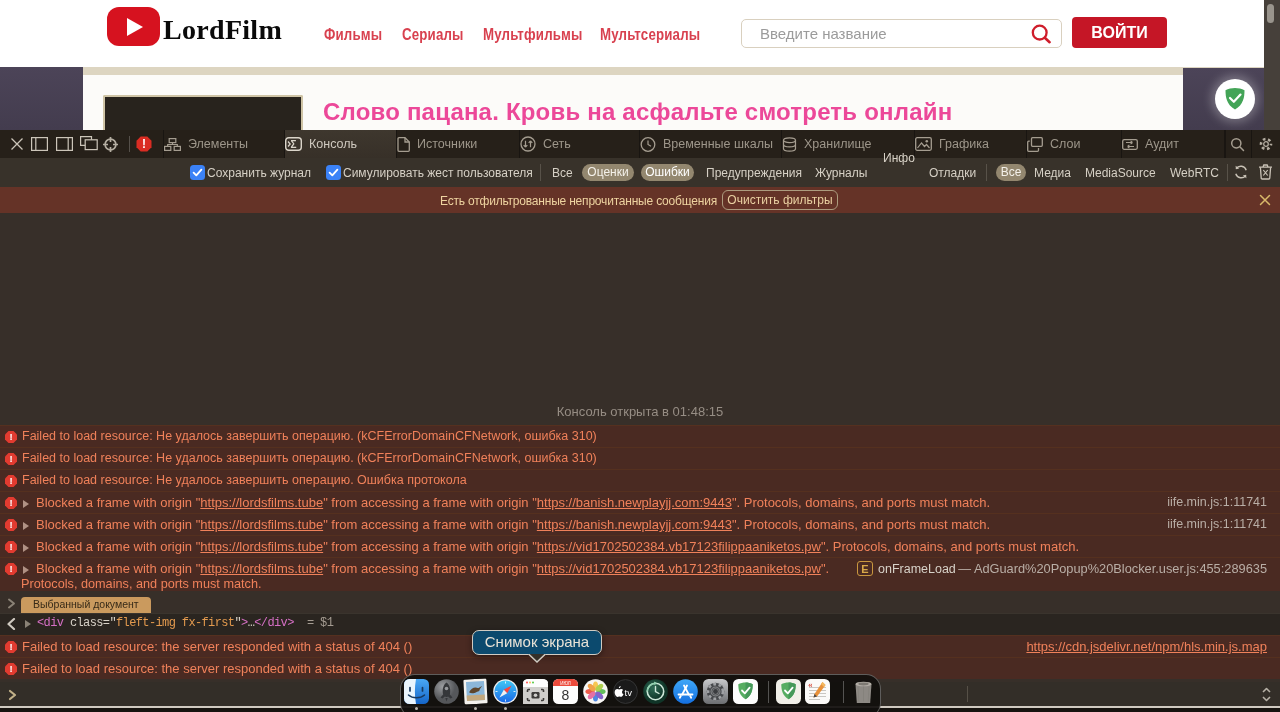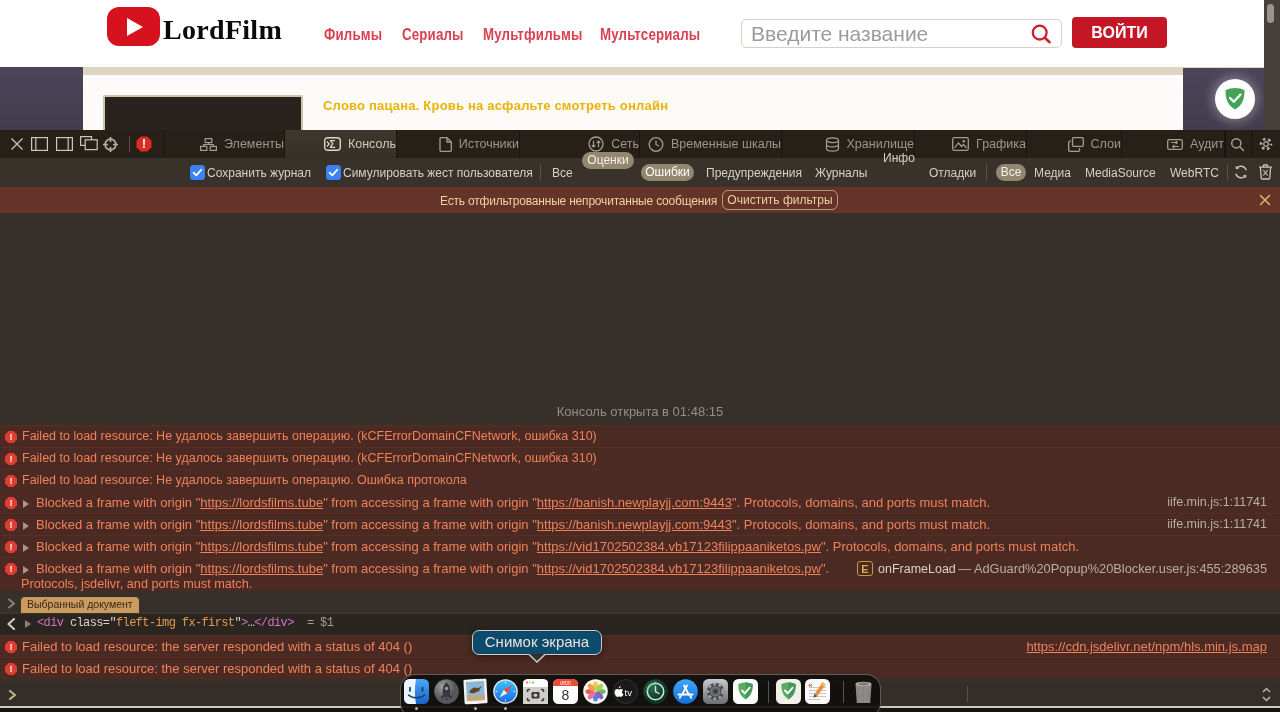--- a/index.html
+++ b/index.html
@@ -1,27 +1,27 @@
 <!DOCTYPE html>
 <html><head><meta charset="utf-8"><style>
 *{margin:0;padding:0;box-sizing:border-box}
 html,body{width:1280px;height:712px;overflow:hidden;background:#17130f;font-family:"Liberation Sans",sans-serif}
 .abs{position:absolute}
 #stage{position:relative;width:1280px;height:712px;overflow:hidden}
 
 #hdr{left:0;top:0;width:1280px;height:67px;background:#fff}
 .nav{font-weight:bold;font-size:16px;color:#d8414f;top:26px;transform:scaleX(.83);transform-origin:left;letter-spacing:.2px}
-#sbox{left:741px;top:19px;width:321px;height:29px;border:1px solid #d9d0bf;border-radius:5px;background:#fff;color:#9b9b9b;font-size:21px;line-height:27px;padding-left:9px}
+#sbox{left:741px;top:19px;width:321px;height:29px;border:1px solid #d9d0bf;border-radius:5px;background:#fff;color:#9b9b9b;font-size:15px;line-height:27px;padding-left:18px}
 #vbtn{left:1072px;top:17px;width:95px;height:31px;background:#c51626;border-radius:4px;color:#fff;font-weight:bold;font-size:16px;text-align:center;line-height:31px}
 
 #tabbar{left:0;top:130px;width:1280px;height:28px;background:#262019}
 #filterbar{left:0;top:158px;width:1280px;height:29px;background:#38322a;color:#d6d0c5;font-size:13px}
 #banner{left:0;top:187px;width:1280px;height:26px;background:#653327;color:#eed3a0;font-size:13px}
 #console{left:0;top:213px;width:1280px;height:469px;background:#372f29}
-.tab{position:absolute;top:130px;height:28px;border-right:1px solid #191511;color:#9d968a;font-size:12.5px;display:flex;align-items:center;justify-content:flex-end;gap:7px;white-space:nowrap}
+.tab{position:absolute;top:130px;height:28px;border-right:1px solid #191511;color:#9d968a;font-size:12.5px;display:flex;align-items:center;justify-content:flex-start;gap:7px;white-space:nowrap}
 .tab.sel{background:linear-gradient(#3e372e,#373028);color:#cfc9bf}
 .tab svg{flex:0 0 auto}
 .erow{position:absolute;left:0;width:1280px;background:#4a2a22;border-top:1px solid #55301f;color:#f0815a;font-size:13px}
 .erow.ru{font-size:12.5px}
 .loc{font-size:12.5px}
 .erow u,.erow a{color:#f0815a}
 .eicon{position:absolute;left:5px;width:12px;height:12px}
 .tri{position:absolute;left:23px;top:8px;width:0;height:0;border-left:6px solid #b09184;border-top:4px solid transparent;border-bottom:4px solid transparent}
 .loc{position:absolute;right:13px;color:#b9aea6}
 .msgtxt{position:absolute;left:22px;top:3px;white-space:nowrap}
@@ -50,21 +50,21 @@
       <circle cx="9.7" cy="9.6" r="6.9" fill="none" stroke="#cf1d2b" stroke-width="2.3"></circle>
       <line x1="14.8" y1="14.7" x2="19.6" y2="19.2" stroke="#cf1d2b" stroke-width="2.6" stroke-linecap="round"></line>
     </svg>
 <div class="abs" id="vbtn">ВОЙТИ</div>
 
 <div class="abs" style="left:0;top:67px;width:1264px;height:63px;background:#fcfbf9"></div>
 <div class="abs" style="left:83px;top:67px;width:1181px;height:8px;background:#ddd5c1"></div>
 <div class="abs" style="left:0;top:67px;width:83px;height:63px;background:linear-gradient(#4c4458,#433c4e)"></div>
 <div class="abs" style="left:1183px;top:68px;width:81px;height:62px;background:linear-gradient(#4c4458,#433c4e)"></div>
 <div class="abs" style="left:103px;top:95px;width:200px;height:35px;background:#28231d;border:2px solid #cfc4a6;border-bottom:none;border-radius:2px 2px 0 0"></div>
-<div class="abs" style="left:323px;top:98px;font-size:13px;font-weight:bold;color:#eab308;letter-spacing:.2px">Слово пацана. Кровь на асфальте смотреть онлайн</div>
+<div class="abs" style="left:323px;top:98px;font-size:24px;font-weight:bold;color:#ec4899;letter-spacing:.2px">Слово пацана. Кровь на асфальте смотреть онлайн</div>
 <div class="abs" style="left:1215px;top:79px;width:40px;height:40px;border-radius:50%;background:#fff;box-shadow:0 0 10px 4px rgba(255,255,255,.25)"></div>
 <svg class="abs" style="left:1224px;top:87px" width="22" height="24" viewBox="0 0 22 24">
       <path d="M11 1 C14 1 18 1.8 20.5 3.2 C20.5 10 19.5 17.5 11 22.5 C2.5 17.5 1.5 10 1.5 3.2 C4 1.8 8 1 11 1 Z" fill="#43a457"></path>
       <path d="M6 11 L9.8 14.8 L16.5 7.6" fill="none" stroke="#fff" stroke-width="2.2" stroke-linecap="round" stroke-linejoin="round"></path>
     </svg>
 
 <div class="abs" style="left:1264px;top:0;width:16px;height:130px;background:#46403a"></div>
 <div class="abs" style="left:1267px;top:4px;width:7px;height:19px;border-radius:4px;background:#99948c"></div>
 
 <div class="abs" id="tabbar"></div>
@@ -155,21 +155,21 @@
       <path d="M3.6 7.7 L6.3 10.4 L11.4 4.6" fill="none" stroke="#fff" stroke-width="1.8" stroke-linecap="round" stroke-linejoin="round"></path>
     </svg>
 <div class="abs" style="left:207px;top:166px;font-size:12px;color:#d6d0c5">Сохранить журнал</div>
 <svg class="abs" style="left:326px;top:165px" width="15" height="15" viewBox="0 0 15 15">
       <rect width="15" height="15" rx="3.5" fill="#3b82f7"></rect>
       <path d="M3.6 7.7 L6.3 10.4 L11.4 4.6" fill="none" stroke="#fff" stroke-width="1.8" stroke-linecap="round" stroke-linejoin="round"></path>
     </svg>
 <div class="abs" style="left:343px;top:166px;font-size:12px;color:#d6d0c5">Симулировать жест пользователя</div>
 <div class="abs" style="left:540px;top:164px;width:1px;height:17px;background:#585249"></div>
 <div class="abs" style="left:552px;top:166px;font-size:12px;color:#d6d0c5">Все</div>
-<div class="abs" style="left:582px;top:152px;width:52px;height:17px;background:#93876f;border-radius:8.5px;color:#f4f1ea;font-size:12px;text-align:center;line-height:17px">Оценки</div>
+<div class="abs" style="left:582px;top:164px;width:52px;height:17px;background:#93876f;border-radius:8.5px;color:#f4f1ea;font-size:12px;text-align:center;line-height:17px">Оценки</div>
 <div class="abs" style="left:641px;top:164px;width:53px;height:17px;background:#93876f;border-radius:8.5px;color:#ffffff;font-size:12px;text-align:center;line-height:17px">Ошибки</div>
 <div class="abs" style="left:706px;top:166px;font-size:12px;color:#d6d0c5">Предупреждения</div>
 <div class="abs" style="left:815px;top:166px;font-size:12px;color:#d6d0c5">Журналы</div>
 <div class="abs" style="left:883px;top:151px;font-size:12px;color:#d6d0c5">Инфо</div>
 <div class="abs" style="left:929px;top:166px;font-size:12px;color:#d6d0c5">Отладки</div>
 <div class="abs" style="left:986px;top:164px;width:1px;height:17px;background:#585249"></div>
 <div class="abs" style="left:996px;top:164px;width:30px;height:17px;background:#93876f;border-radius:8.5px;color:#f4f1ea;font-size:12px;text-align:center;line-height:17px">Все</div>
 <div class="abs" style="left:1034px;top:166px;font-size:12px;color:#d6d0c5">Медиа</div>
 <div class="abs" style="left:1085px;top:166px;font-size:12px;color:#d6d0c5">MediaSource</div>
 <div class="abs" style="left:1170px;top:166px;font-size:12px;color:#d6d0c5">WebRTC</div>
@@ -240,31 +240,31 @@
   <div class="tri"></div>
   <div class="msgtxt" style="left:36px">Blocked a frame with origin "<u>https://lordsfilms.tube</u>" from accessing a frame with origin "<u>https://vid1702502384.vb17123filippaaniketos.pw</u>". Protocols, domains, and ports must match.</div>
 </div>
 <div class="erow" style="top:557px;height:34px">
   <svg class="eicon" style="top:5px" viewBox="0 0 12 12">
         <path d="M3.5 0 H8.5 L12 3.5 V8.5 L8.5 12 H3.5 L0 8.5 V3.5 Z" fill="#e23b30"></path>
         <text x="6" y="9.4" font-size="9.5" font-weight="bold" fill="#fff" text-anchor="middle" font-family="Liberation Sans">!</text>
       </svg>
   <div class="tri"></div>
   <div class="msgtxt" style="left:36px">Blocked a frame with origin "<u>https://lordsfilms.tube</u>" from accessing a frame with origin "<u>https://vid1702502384.vb17123filippaaniketos.pw</u>".</div>
-  <div class="msgtxt" style="left:21px;top:19px;font-size:12.7px">Protocols, jsdelivr, and ports must match.</div>
+  <div class="msgtxt" style="left:21px;top:19px;font-size:12.7px">Protocols, domains, and ports must match.</div>
   <div class="abs" style="left:857px;top:3px;width:16px;height:15px;border:1px solid #c9973f;border-radius:3px;color:#d8a849;font-size:11px;font-weight:bold;text-align:center;line-height:14px">E</div>
   <div class="abs" style="left:878px;top:4px;font-size:12.5px;color:#d8d2c9">onFrameLoad</div>
   <div class="loc" style="top:3px;font-size:12.8px">— AdGuard%20Popup%20Blocker.user.js:455:289635</div>
 </div>
 
 <div class="abs" style="left:0;top:591px;width:1280px;height:22px;background:#372f29"></div>
 <svg class="abs" style="left:7px;top:598px" width="9" height="11" viewBox="0 0 9 11">
       <path d="M2 1.5 L7 5.5 L2 9.5" fill="none" stroke="#8a8276" stroke-width="2" stroke-linejoin="round" stroke-linecap="round"></path>
     </svg>
-<div class="abs" style="left:21px;top:597px;height:20px;background:#ca9a5e;border-radius:4px;color:#362a18;font-size:10.5px;line-height:15px;padding:0 6px">Выбранный документ</div>
+<div class="abs" style="left:21px;top:597px;height:20px;background:#ca9a5e;border-radius:4px;color:#362a18;font-size:10.5px;line-height:15px;padding:0 12px">Выбранный документ</div>
 
 <div class="abs" style="left:0;top:613px;width:1280px;height:22px;background:#2a2520;border-top:1px solid #3a342d"></div>
 <svg class="abs" style="left:6px;top:618px" width="11" height="12" viewBox="0 0 11 12">
       <path d="M8 1 L2.5 6 L8 11" fill="none" stroke="#cfc9c0" stroke-width="2.2" stroke-linejoin="round" stroke-linecap="round"></path>
     </svg>
 <div class="abs tri" style="left:25px;top:620px;border-left-color:#8a8276"></div>
 <div class="abs mono" style="left:37px;top:616px;font-size:12px;letter-spacing:-0.62px;color:#d8d2c8"><span style="color:#d56fc4">&lt;div</span> class="<span style="color:#e39a4e">fleft-img fx-first</span>"<span style="color:#d56fc4">&gt;</span>…<span style="color:#d56fc4">&lt;/div&gt;</span>&nbsp; <span style="color:#a59c92">= $1</span></div>
 
 <div class="erow" style="top:635px;height:22px">
   <svg class="eicon" style="top:5px" viewBox="0 0 12 12">

